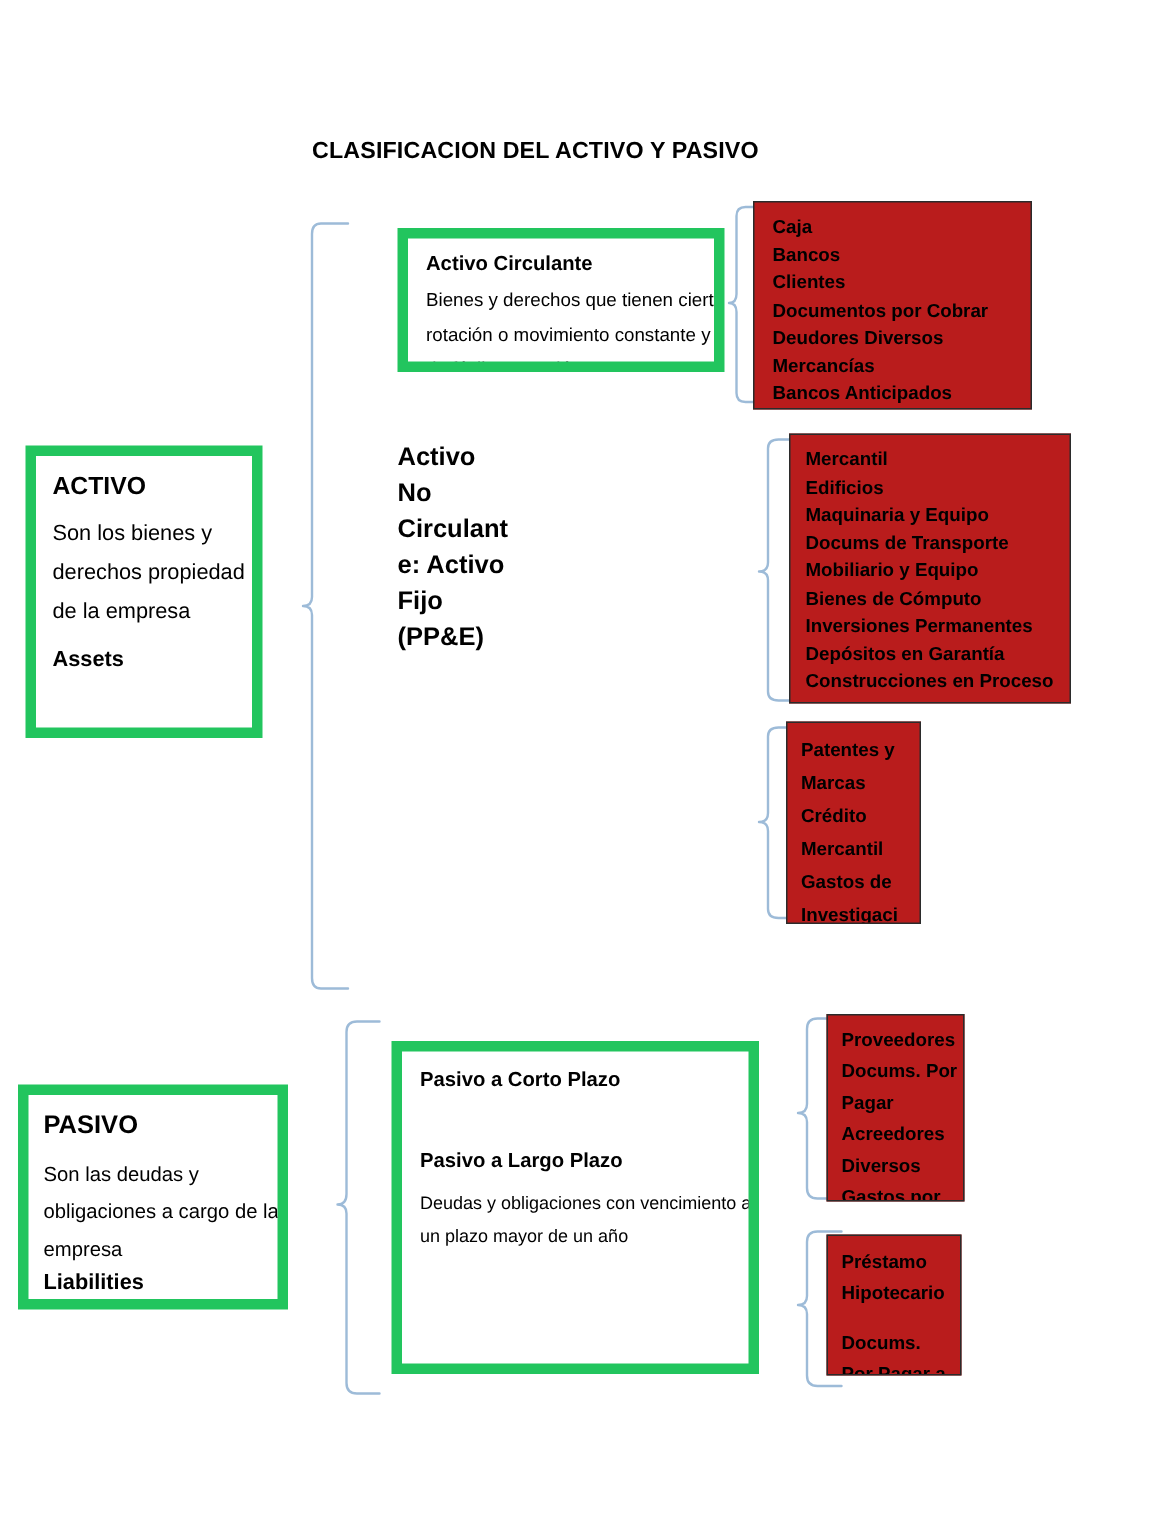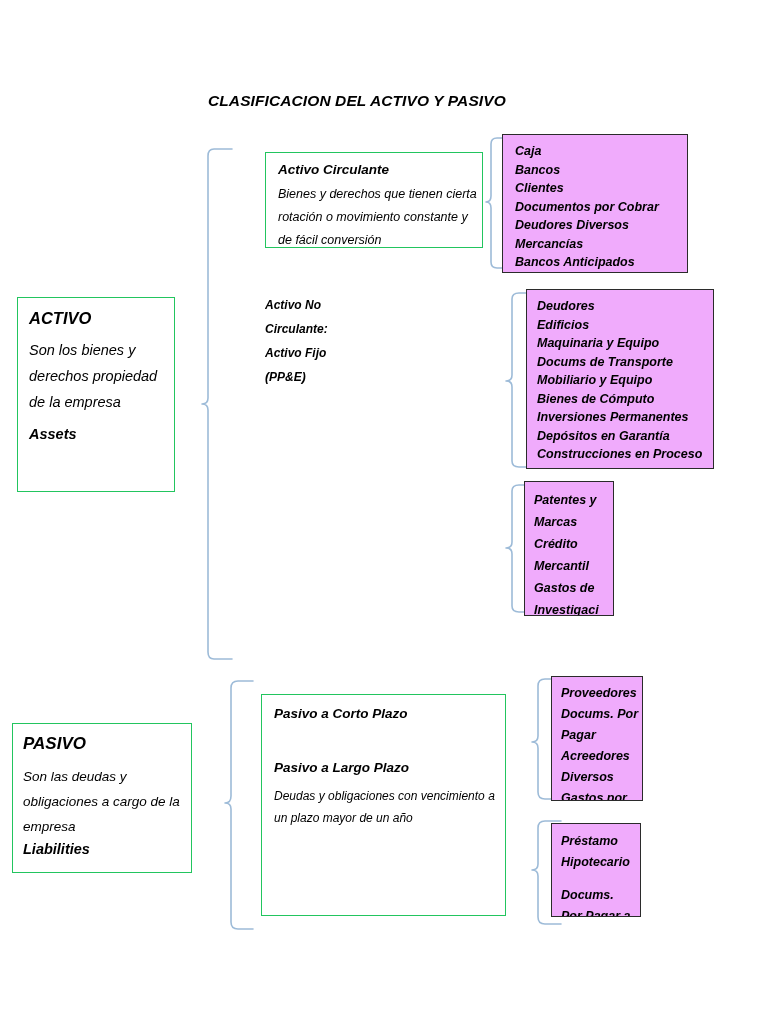--- a/index.html
+++ b/index.html
@@ -14,39 +14,38 @@
     font-family: "Liberation Sans", sans-serif;
     color: #000000;
     overflow: hidden;
   }
 
   #canvas {
     position: absolute;
     left: 0; top: 0;
     width: 768px;
     height: 860px;
-    font-style: italic;
   }
 
   .abs { position: absolute; }
 
   
   #page-title {
     left: 208px;
     top: 92px;
     width: 400px;
     font-size: 15.5px;
     font-weight: bold;
     letter-spacing: 0.1px;
     white-space: nowrap;
   }
 
   
   .box {
-    border: 1px solid #22c55e;
+    border: 7px solid #22c55e;
     box-sizing: border-box;
     background: #ffffff;
     overflow: hidden;
   }
 
   
   #activo-box {
     left: 17px;
     top: 297px;
     width: 158px;
@@ -117,21 +116,21 @@
 
   
   #activo-no-circulante {
     left: 265px;
     top: 293px;
     width: 78px;
     height: 362px;
     overflow: hidden;
   }
   #activo-no-circulante .anc-title {
-    font-size: 12px;
+    font-size: 17px;
     font-weight: bold;
     line-height: 24px;
     width: 78px;
     word-break: break-word;
   }
   #activo-no-circulante .anc-desc {
     font-size: 12.5px;
     line-height: 24px;
     width: 78px;
     word-break: break-word;
@@ -157,21 +156,21 @@
     width: 222px;
   }
   #pasivo-plazos-box .gap {
     height: 36px;
   }
 
   
   .list-box {
     border: 1px solid #2b2b2b;
     box-sizing: border-box;
-    background: #f0abfc;
+    background: #b91c1c;
     overflow: hidden;
   }
   .list-box ul {
     list-style: none;
     margin: 0;
     padding: 0;
   }
   .list-box li {
     font-weight: bold;
   }
@@ -309,21 +308,21 @@
       <li>Bancos Anticipados</li>
     </ul>
   </div>
 
   <div class="abs" id="activo-no-circulante">
     <div class="anc-title">Activo No Circulante: Activo Fijo (PP&amp;E)</div>
   </div>
 
   <div class="abs list-box" id="list-fijo">
     <ul>
-      <li>Deudores</li>
+      <li>Mercantil</li>
       <li>Edificios</li>
       <li>Maquinaria y Equipo</li>
       <li>Docums de Transporte</li>
       <li>Mobiliario y Equipo</li>
       <li>Bienes de Cómputo</li>
       <li>Inversiones Permanentes</li>
       <li>Depósitos en Garantía</li>
       <li>Construcciones en Proceso</li>
     </ul>
   </div>

